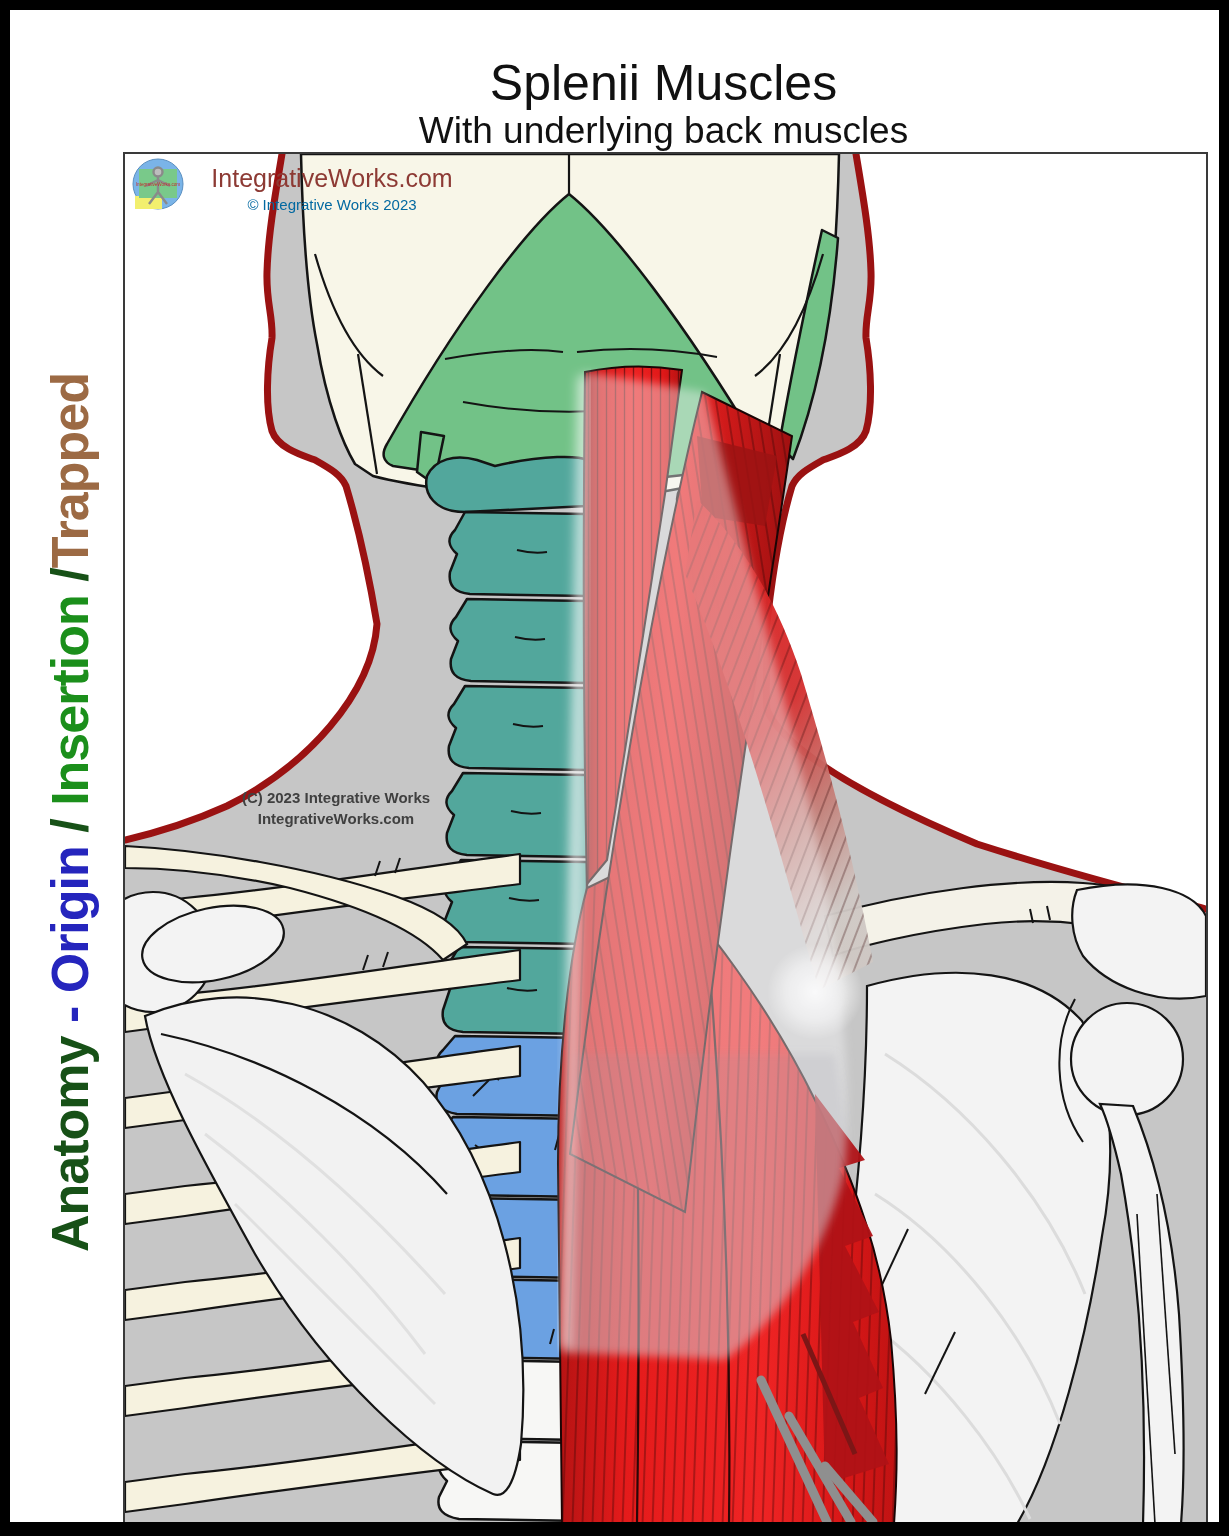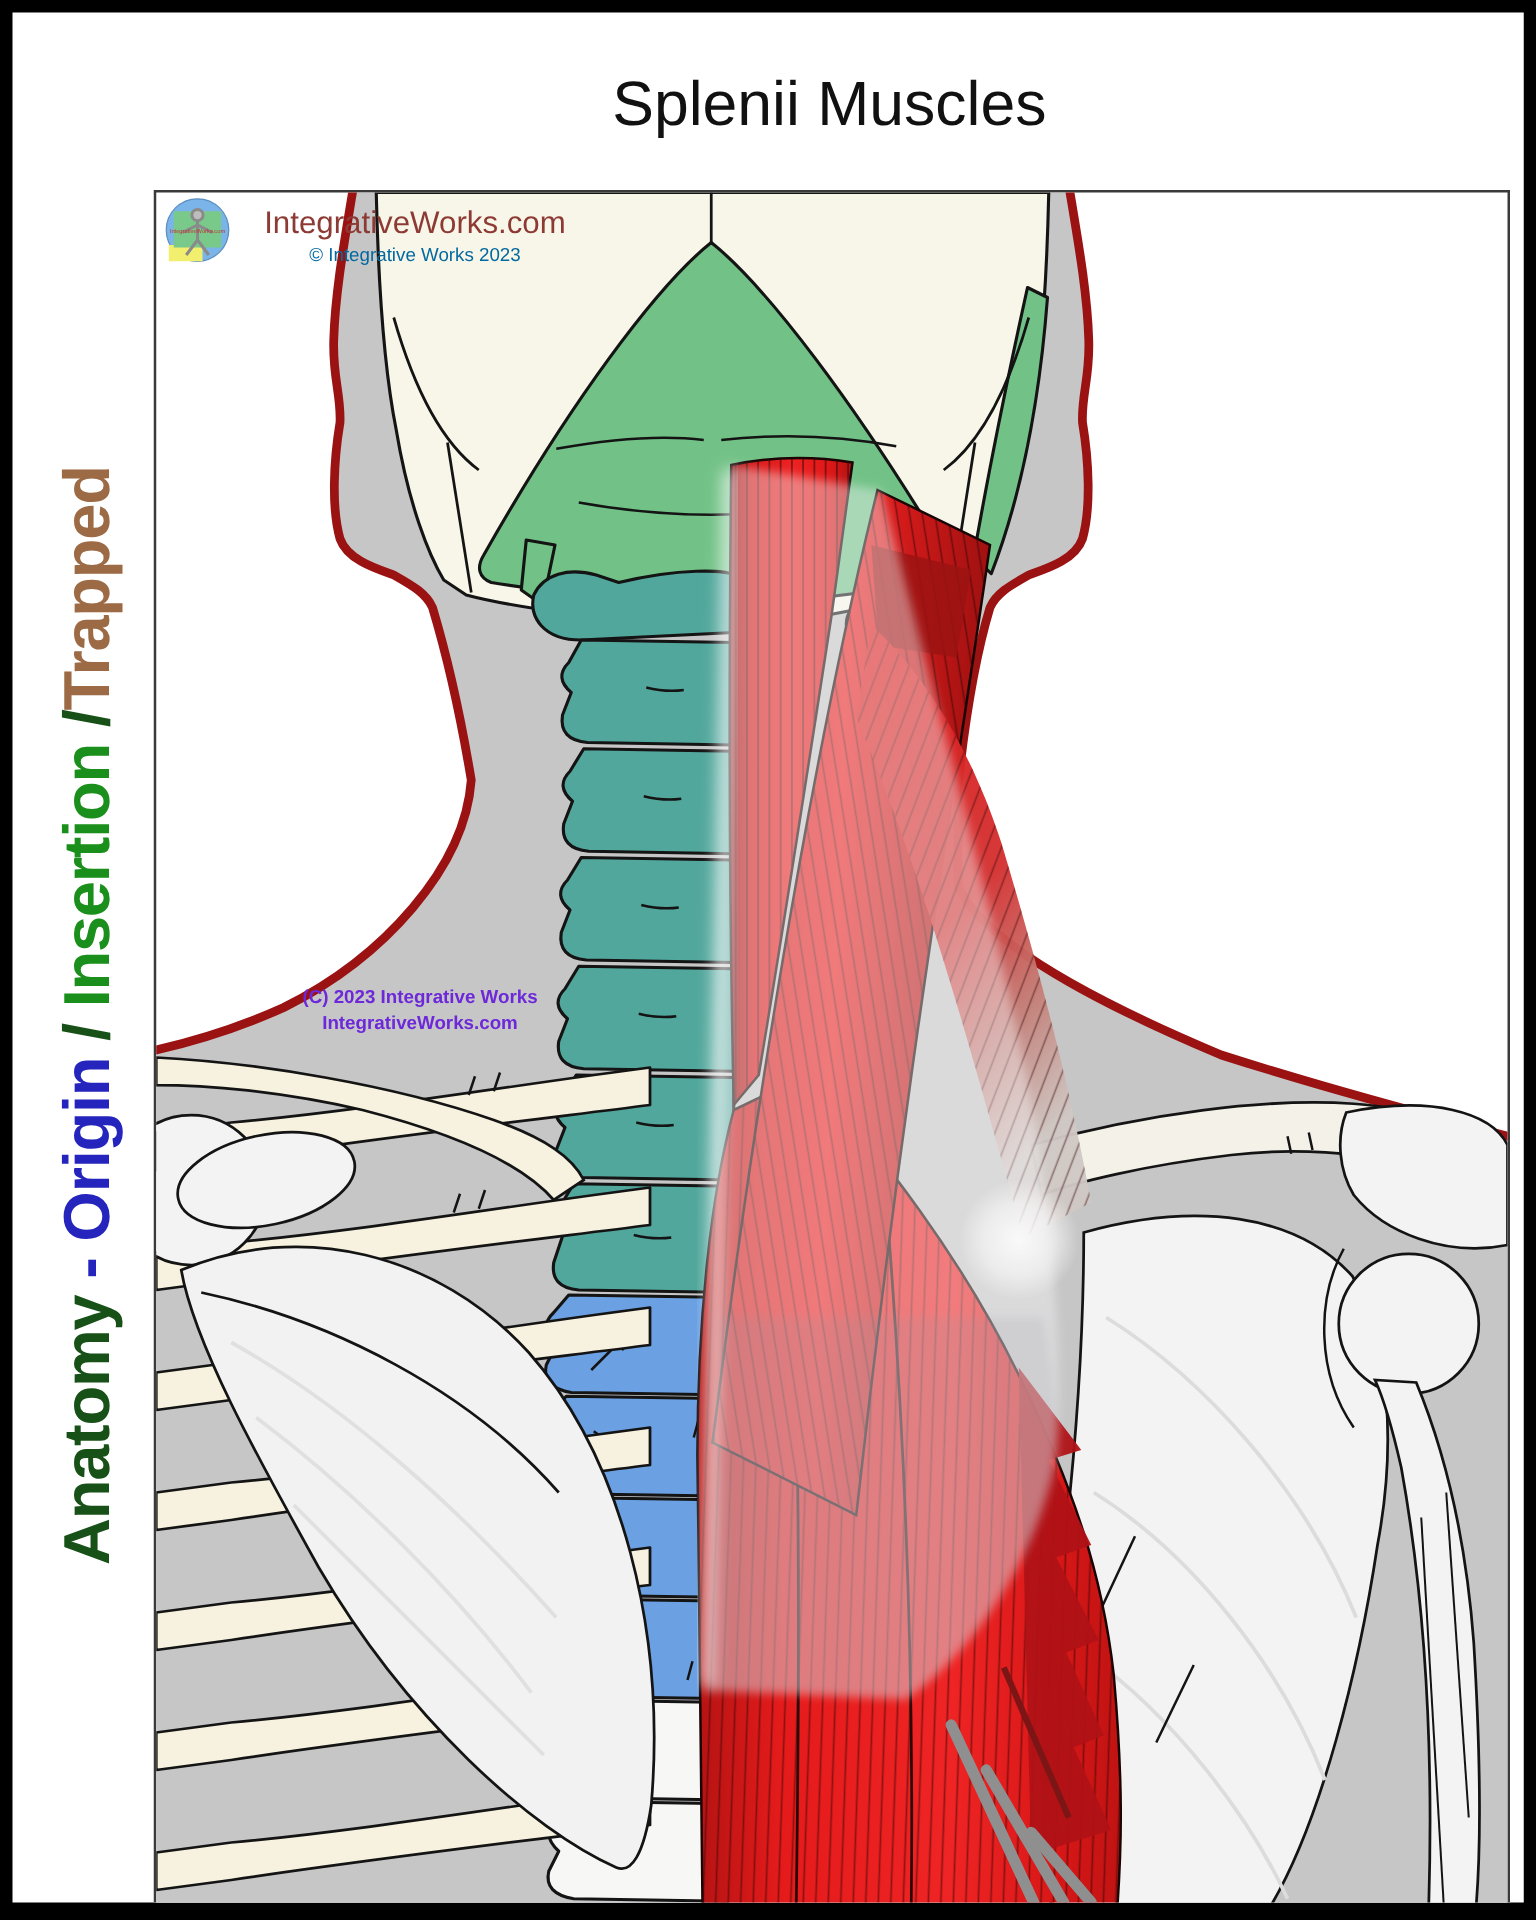--- a/index.html
+++ b/index.html
@@ -23,29 +23,30 @@
     position:absolute;left:113px;top:142px;width:1081px;height:1370px;
     border:2px solid #3a3a3a;box-sizing:content-box;background:#fff;
   }
   .stage svg{display:block;}
   .brand{position:absolute;left:192px;top:154px;width:260px;text-align:center;}
   .brand-title{font-size:25px;color:#8d3a34;}
   .brand-copy{font-size:15px;color:#0369a1;margin-top:3px;}
   .logo{position:absolute;left:122px;top:146px;width:54px;height:58px;}
   .watermark{
     position:absolute;left:206px;top:777px;width:240px;text-align:center;
-    font-size:15px;line-height:21px;font-weight:700;color:#6d28d9;letter-spacing:0px;
+    font-size:15px;line-height:21px;font-weight:700;color:#404040;letter-spacing:0px;
   }
 </style>
 </head>
 <body>
 
 <div class="canvas">
 
   <div class="page-title">Splenii Muscles</div>
+  <div class="page-subtitle">With underlying back muscles</div>
 
   <div class="side-label">
     <span class="seg-dgreen">Anatomy </span><span class="seg-blue">- Origin </span><span class="seg-dgreen">/ </span><span class="seg-green">Insertion </span><span class="seg-dgreen">/</span><span class="seg-brown">Trapped</span>
   </div>
 
   <div class="stage">
   <svg width="1081" height="1370" viewBox="0 0 1081 1370" preserveAspectRatio="none">
     <defs>
       <linearGradient id="gVert" x1="0" y1="0" x2="1" y2="0">
         <stop offset="0" stop-color="#8e1010"></stop>

